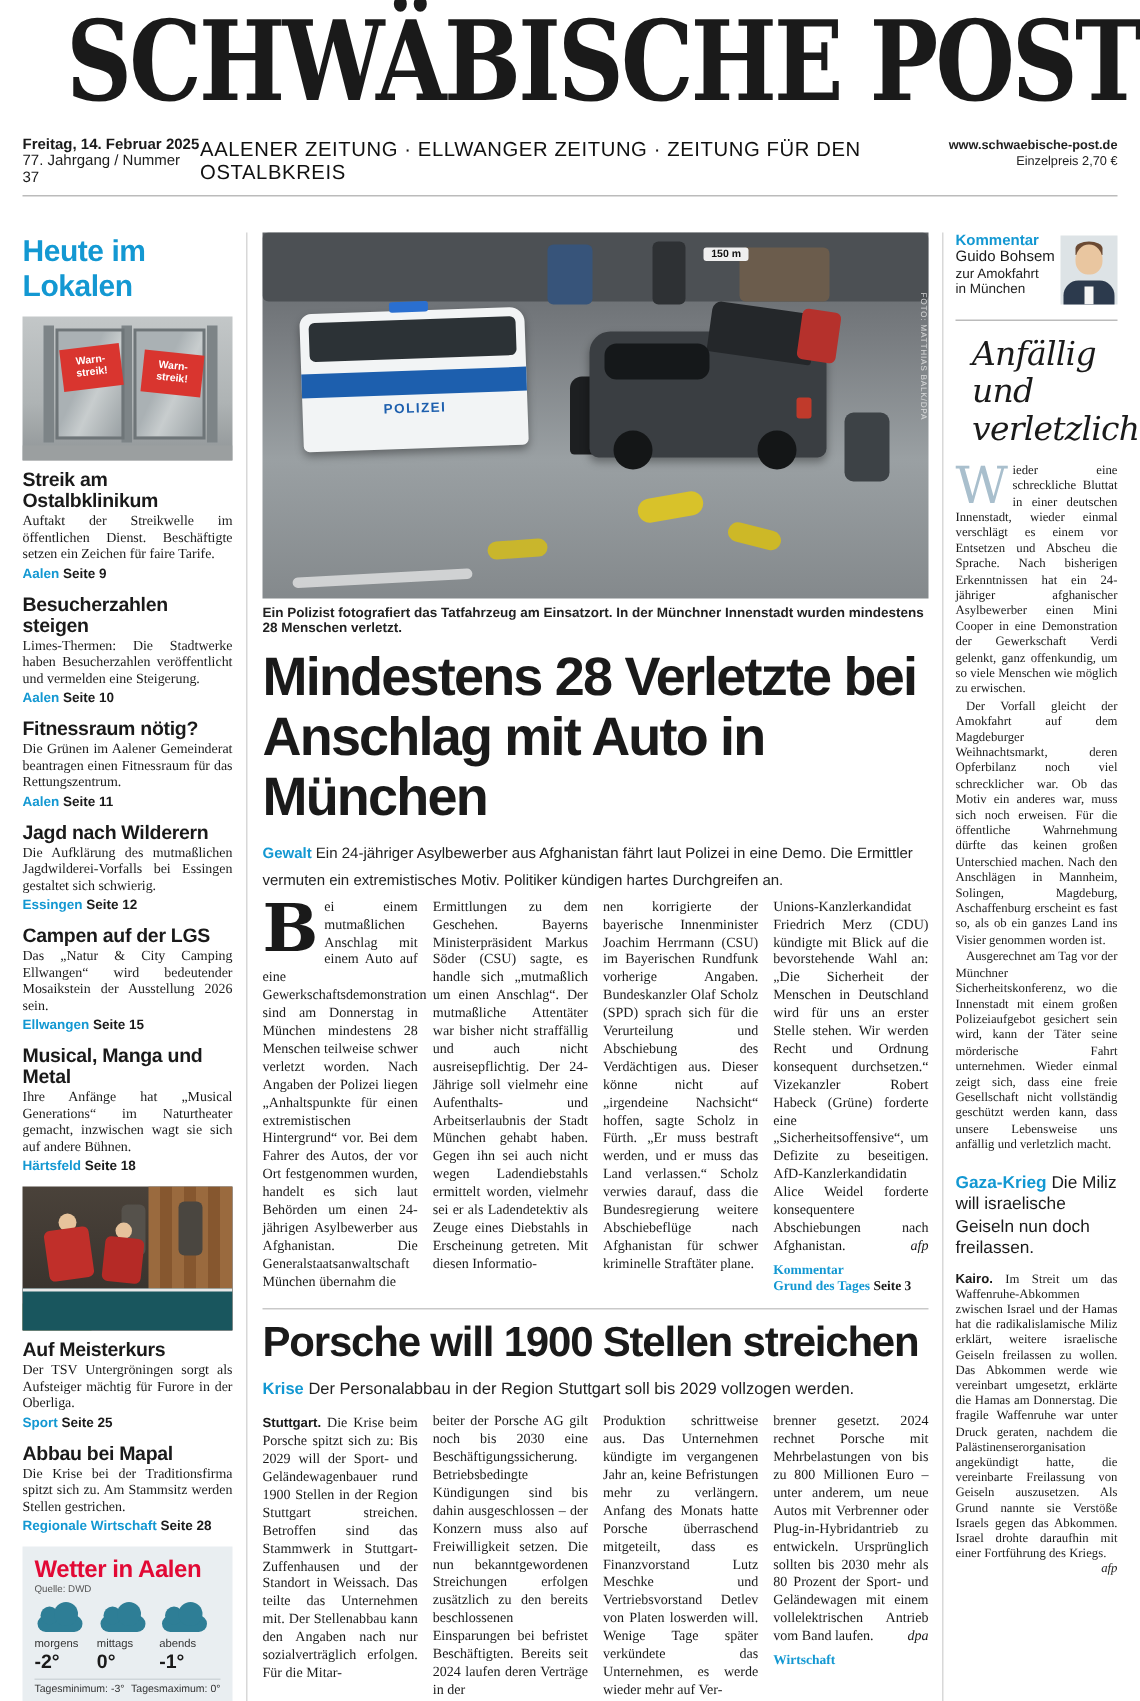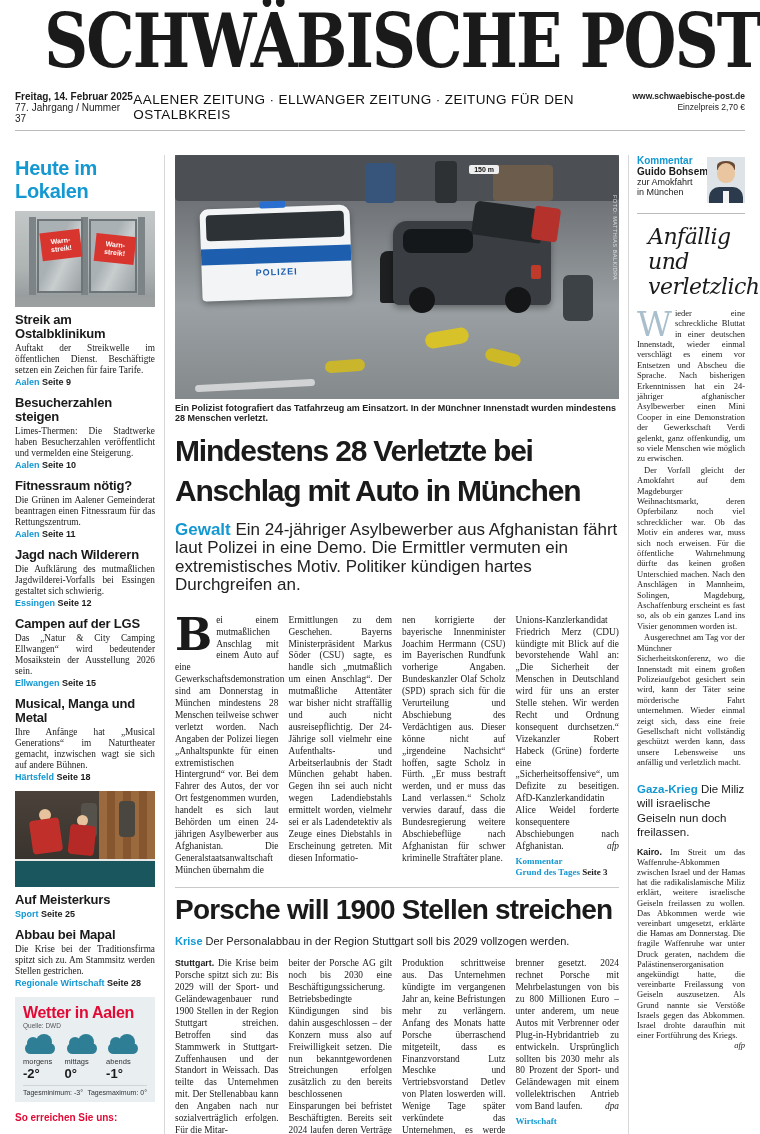--- a/index.html
+++ b/index.html
@@ -70,36 +70,36 @@
   .van .txt{position:absolute;left:0;right:0;top:60px;text-align:center;color:#1d5fae;font-weight:bold;font-size:9px;letter-spacing:1px;}
   .van .light{position:absolute;left:60px;top:-6px;width:26px;height:7px;background:#2a6fd0;border-radius:2px;}
   .mini{position:absolute;right:68px;top:66px;width:158px;height:84px;background:#3a3e42;border-radius:14px 22px 6px 6px;box-shadow:0 3px 6px rgba(0,0,0,.35);}
   .mini .boot{position:absolute;right:8px;top:-16px;width:70px;height:34px;background:#24272a;border-radius:6px 10px 2px 2px;transform:rotate(8deg);}
   .mini .glass2{position:absolute;left:10px;top:8px;width:70px;height:24px;background:#15181a;border-radius:8px;}
   .mini .tail{position:absolute;right:10px;bottom:26px;width:10px;height:14px;background:#c03a2b;border-radius:2px;}
   .mini .wheel{position:absolute;bottom:-8px;width:26px;height:26px;border-radius:50%;background:#141617;}
   .sign150{position:absolute;right:120px;top:10px;background:#efefef;color:#111;font-size:7px;font-weight:bold;padding:1px 5px;border-radius:2px;}
   .vcred{position:absolute;right:1px;top:40px;writing-mode:vertical-rl;font-size:5.5px;color:#e8e8e8;letter-spacing:.5px;opacity:.85;}
   .caption{font-size:9px;font-weight:bold;color:#222;margin:4px 0 8px;}
-  .main-hl{font-size:30px;line-height:40px;font-weight:bold;letter-spacing:-1.2px;margin:2px 0 10px;}
-  .lead{font-size:17px;line-height:18.5px;margin-bottom:20px;color:#222;}
+  .main-hl{font-size:36px;line-height:40px;font-weight:bold;letter-spacing:-1.2px;margin:2px 0 10px;}
+  .lead{font-size:10px;line-height:18.5px;margin-bottom:2px;color:#222;}
   .kicker{color:#1398d2;font-weight:bold;}
   .cols{display:flex;gap:10px;}
   .cols .c{flex:1;min-width:0;font-family:"Liberation Serif",serif;font-size:9.4px;line-height:11.9px;text-align:justify;hyphens:auto;}
   .dropcap{float:left;font-family:"DejaVu Serif",serif;font-size:44px;line-height:36px;padding:2px 4px 0 0;font-weight:bold;}
   .dl{font-weight:bold;font-family:"Liberation Sans",sans-serif;font-size:8.8px;}
   .agency{float:right;font-style:italic;}
   .refline{font-size:9px;font-weight:bold;margin-top:3px;line-height:11px;}
   .sect-rule{border:none;border-top:1px solid #c9c9c9;margin:9px 0 7px;}
   .porsche-hl{font-size:28px;line-height:30px;font-weight:bold;letter-spacing:-.8px;margin:0 0 7px;}
   .lead2{font-size:11px;margin-bottom:8px;}
   
   .kom-head{position:relative;min-height:52px;border-bottom:1px solid #bbb;padding-bottom:6px;}
   .kom-head .k1{color:#1398d2;font-weight:bold;font-size:10px;}
-  .kom-head .k2{font-weight:bold;font-size:10px;}
+  .kom-head .k2{font-weight:normal;font-size:10px;}
   .kom-head .k3{font-size:9px;line-height:10.5px;color:#222;width:58px;}
   .portrait{position:absolute;right:0;top:2px;width:38px;height:46px;background:#dde3e6;overflow:hidden;}
   .portrait .hd{position:absolute;left:10px;top:6px;width:18px;height:20px;border-radius:50% 50% 45% 45%;background:#e9c6a0;}
   .portrait .hair{position:absolute;left:10px;top:4px;width:18px;height:9px;border-radius:50% 50% 0 0;background:#6b4a33;}
   .portrait .suit{position:absolute;left:2px;bottom:-4px;width:34px;height:20px;border-radius:10px 10px 0 0;background:#2c3granite;}
   .portrait .suit{background:#2c3a4d;}
   .portrait .shirt{position:absolute;left:16px;bottom:0;width:6px;height:12px;background:#f4f4f4;}
   .kom-title{font-family:"DejaVu Serif",serif;font-style:italic;font-size:22px;line-height:25px;margin:10px 11px 9px;letter-spacing:-.5px;}
   .kom-body p{font-family:"Liberation Serif",serif;font-size:8.5px;line-height:10.4px;text-align:justify;margin:0 0 0;hyphens:auto;}
   .kom-body p+p{text-indent:7px;margin-top:1px;}
@@ -181,20 +181,21 @@
       <div class="head" style="left:24px;top:18px;width:12px;height:12px"></div>
       <div class="fig" style="left:16px;top:28px;width:30px;height:34px;background:#c02f2a;transform:rotate(-8deg)"></div>
       <div class="head" style="left:62px;top:24px;width:11px;height:11px"></div>
       <div class="fig" style="left:54px;top:34px;width:26px;height:30px;background:#b52a26;transform:rotate(6deg)"></div>
       <div class="floor"></div>
       <div class="table"></div>
     </div>
 
     <div class="brief">
       <h3>Auf Meisterkurs</h3>
+      <p>Der TSV Untergröningen sorgt als Aufsteiger mächtig für Furore in der Oberliga.</p>
       <div class="ref"><span class="blue">Sport</span> <span>Seite 25</span></div>
     </div>
     <div class="brief">
       <h3>Abbau bei Mapal</h3>
       <p>Die Krise bei der Traditionsfirma spitzt sich zu. Am Stammsitz werden Stellen gestrichen.</p>
       <div class="ref"><span class="blue">Regionale Wirtschaft</span> <span>Seite 28</span></div>
     </div>
 
     <div class="weather">
       <h3>Wetter in Aalen</h3>

